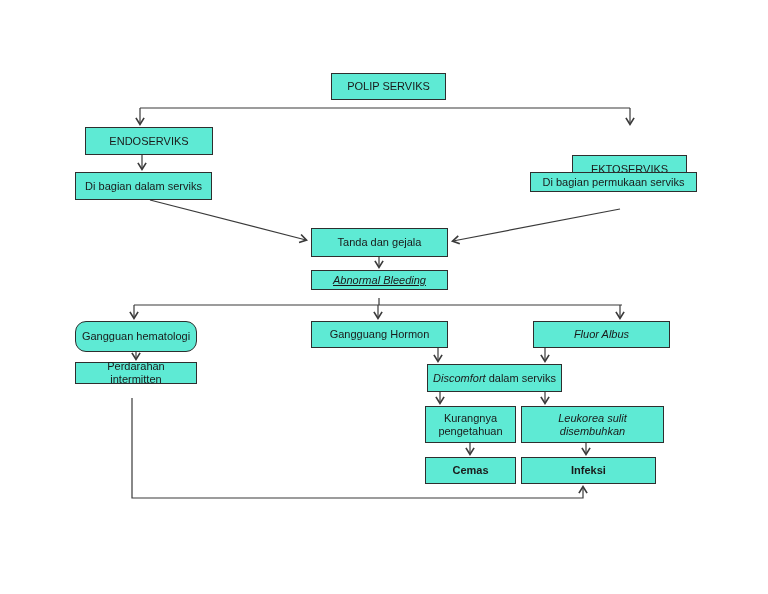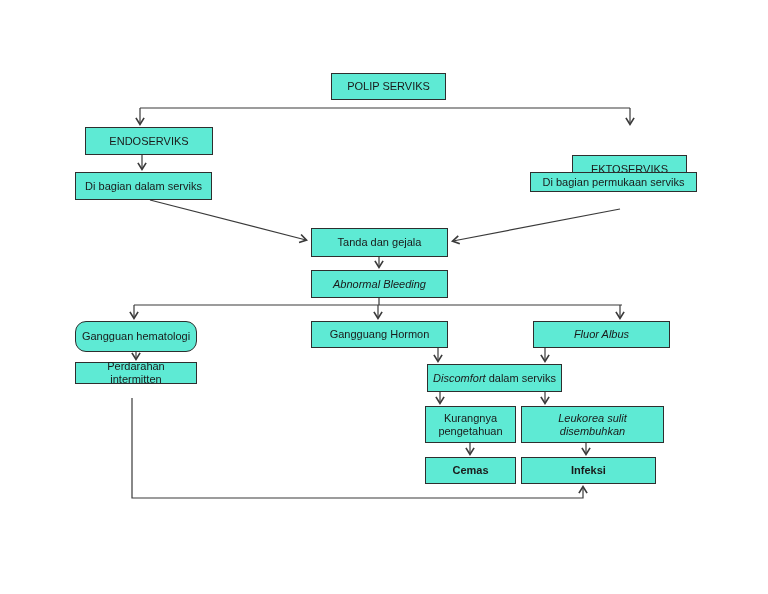--- a/index.html
+++ b/index.html
@@ -32,21 +32,21 @@
   .it{font-style:italic;}
   .bd{font-weight:bold;}
 
   
   #n-polip      {left:331px;top:73px; width:115px;height:27px;}
   #n-endo       {left:85px; top:127px;width:128px;height:28px;}
   #n-dalam      {left:75px; top:172px;width:137px;height:28px;}
   #n-ekto       {left:572px;top:127px;width:115px;height:28px;margin-top:28px;}
   #n-permukaan  {left:530px;top:172px;width:167px;height:20px;}
   #n-tanda      {left:311px;top:228px;width:137px;height:29px;}
-  #n-abnormal   {left:311px;top:270px;width:137px;height:28px;}
+  #n-abnormal   {left:311px;top:270px;width:137px;height:20px;text-decoration:underline;}
   #n-hematologi {left:75px; top:321px;width:122px;height:31px;border-radius:11px;}
   #n-hormon     {left:311px;top:321px;width:137px;height:27px;}
   #n-fluor      {left:533px;top:321px;width:137px;height:27px;}
   #n-perdarahan {left:75px; top:362px;width:122px;height:22px;}
   #n-discomfort {left:427px;top:364px;width:135px;height:28px;}
   #n-kurangnya  {left:425px;top:406px;width:91px; height:37px;}
   #n-leukorea   {left:521px;top:406px;width:143px;height:37px;}
   #n-cemas      {left:425px;top:457px;width:91px; height:27px;}
   #n-infeksi    {left:521px;top:457px;width:135px;height:27px;}
 </style>

